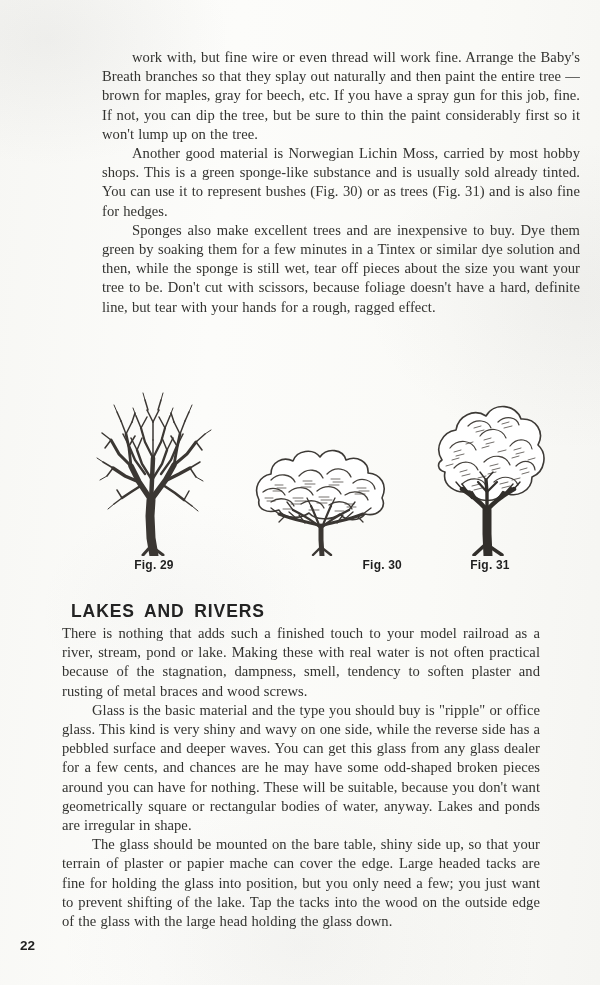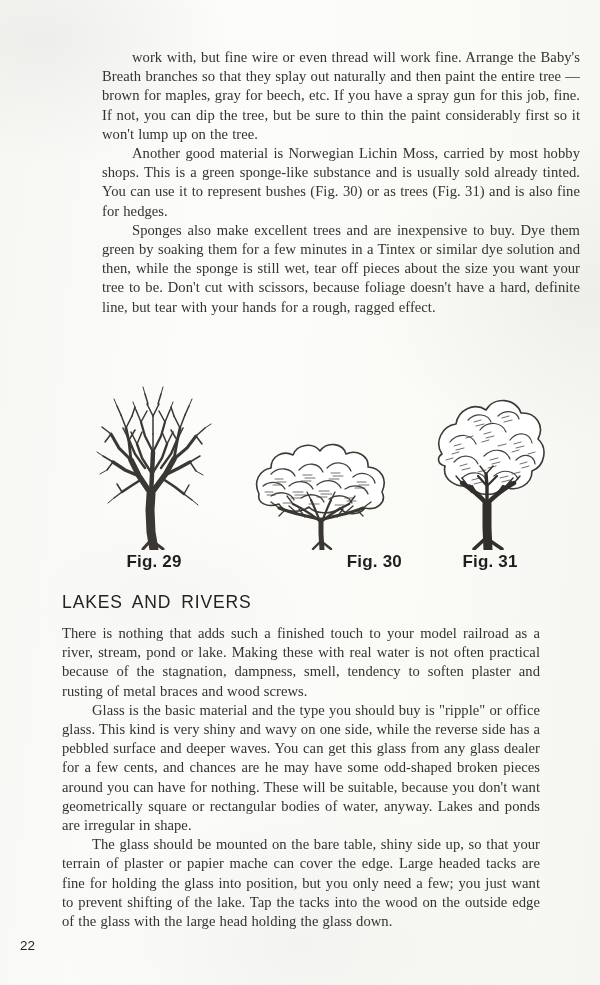--- a/index.html
+++ b/index.html
@@ -48,23 +48,23 @@
   p.body + p.body { margin-top: 0px; }
 
   .block-top   { position: absolute; left: 62px; top: 48px;  width: 478px; margin-left: 40px; }
   .block-lakes { position: absolute; left: 62px; top: 624px; width: 478px; }
 
   
   .section-heading {
     position: absolute;
     left: 62px;
     top: 592px;
-    margin: 0;
+    margin: 9px;
     font-family: "Liberation Sans", "DejaVu Sans", sans-serif;
-    font-weight: normal;
+    font-weight: bold;
     font-size: 17.5px;
     letter-spacing: 0.9px;
     word-spacing: 4px;
     color: #232323;
   }
 
   
   .figures {
     position: absolute;
     left: 62px;
@@ -77,36 +77,36 @@
     bottom: 0;
     text-align: center;
   }
   .figure .art {
     display: block;
     margin: 0 auto;
   }
   .caption {
     font-family: "Liberation Sans", "DejaVu Sans", sans-serif;
     font-weight: bold;
-    font-size: 17px;
+    font-size: 12px;
     letter-spacing: 0.2px;
     color: #1f1f1f;
     margin-top: 2px;
   }
   #fig-29 { left: 12px;  width: 160px; }
   #fig-30 { left: 180px; width: 160px; text-align: right; }
   #fig-31 { left: 348px; width: 160px; }
 
   
   .folio {
     position: absolute;
     left: 20px;
     top: 938px;
     font-family: "Liberation Sans", "DejaVu Sans", sans-serif;
-    font-weight: normal;
+    font-weight: bold;
     font-size: 13.5px;
     color: #1f1f1f;
   }
 
   
   .column p.body, .section-heading, .caption, .folio {
     text-rendering: optimizeLegibility;
   }
 </style>
 </head>

